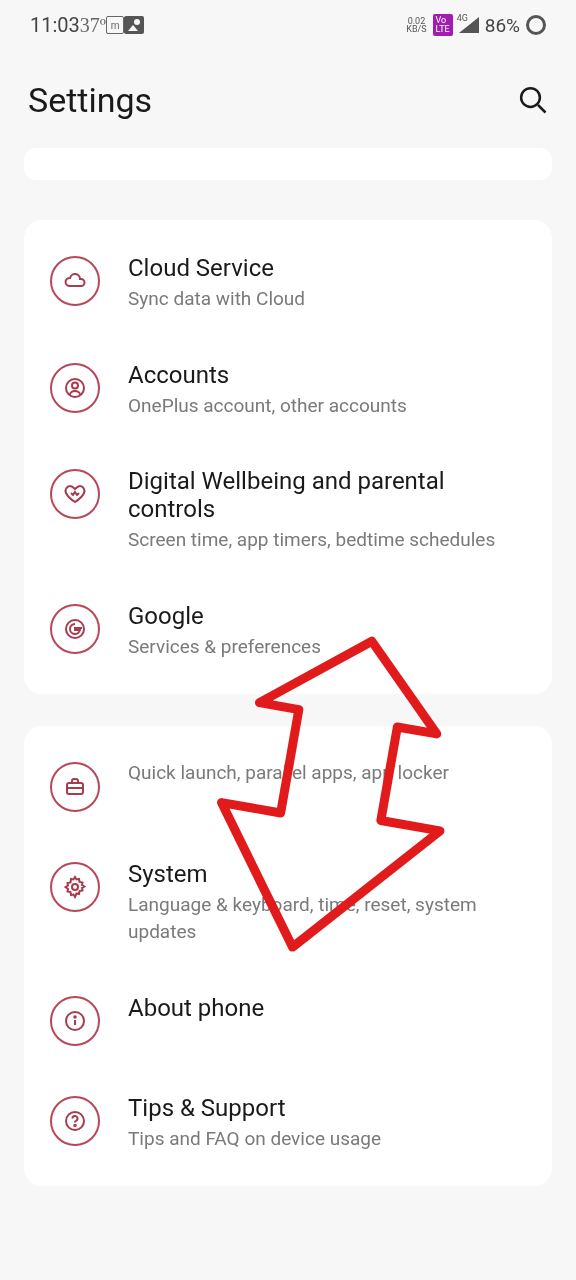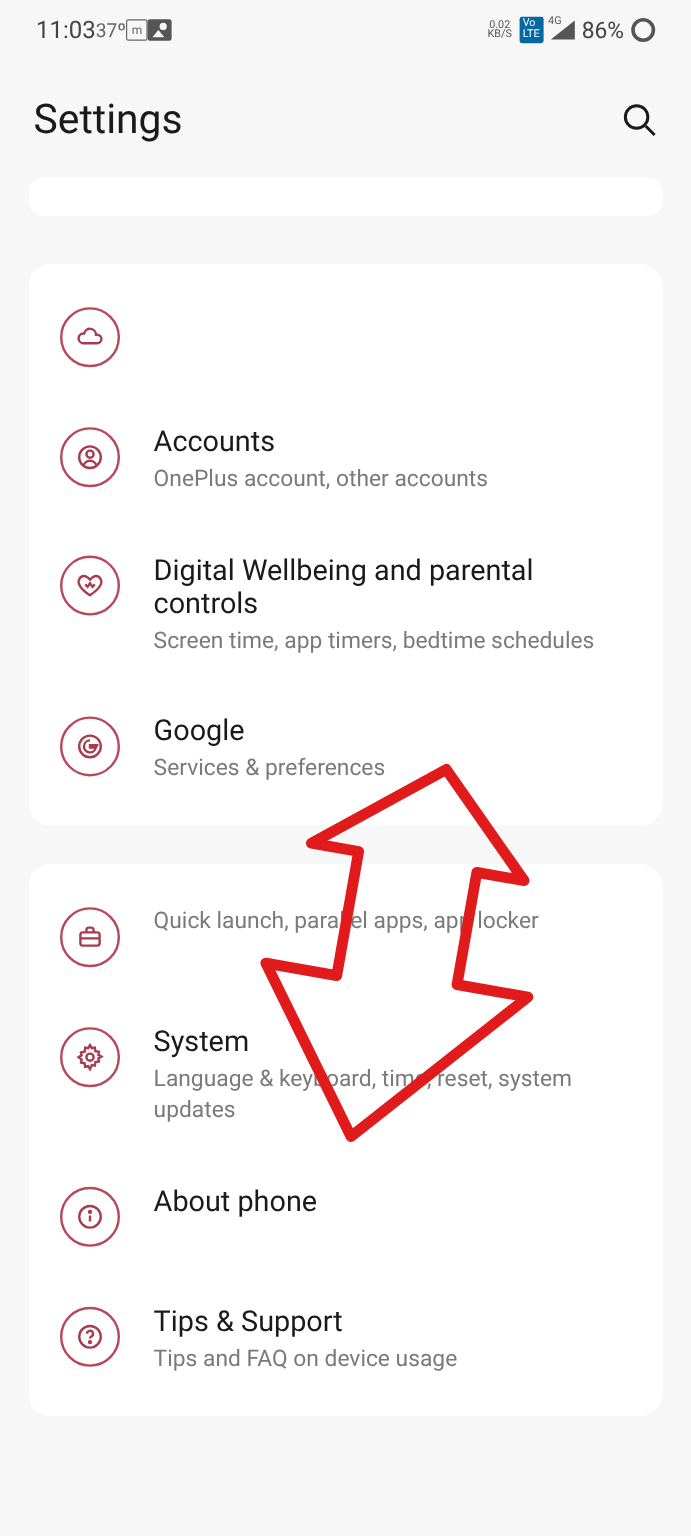--- a/index.html
+++ b/index.html
@@ -32,22 +32,23 @@
     .status-right {
       display: flex;
       align-items: center;
       gap: 6px;
     }
     .status-time {
       font-size: 20px;
       color: #444;
     }
     .status-temp {
-      font-size: 16px;
+      font-size: 20px;
       color: #666;
+      font-family: Liberation Serif, serif;
     }
     .status-icon-box {
       width: 18px;
       height: 18px;
       border: 1.5px solid #666;
       border-radius: 2px;
       display: flex;
       align-items: center;
       justify-content: center;
       font-size: 10px;
@@ -82,21 +83,21 @@
       border-bottom: 6px solid #f7f7f7;
     }
     .status-kb {
       font-size: 9px;
       text-align: center;
       line-height: 0.9;
       color: #555;
     }
     .status-lte {
       font-size: 9px;
-      background: #0369a1;
+      background: #a21caf;
       color: #fff;
       padding: 2px 3px;
       border-radius: 2px;
       line-height: 1;
     }
     .status-signal {
       position: relative;
       width: 20px;
       height: 16px;
     }
@@ -239,20 +240,24 @@
 
 <div class="blank-card"></div>
 
 <div class="card">
   <div class="list-item">
     <div class="icon-circle">
       <svg viewBox="0 0 24 24">
           <path d="M18 10h-1a5 5 0 0 0-9.9-1A4 4 0 0 0 6 17h12a3.5 3.5 0 0 0 0-7z"></path>
         </svg>
     </div>
+    <div class="item-text">
+      <div class="item-title">Cloud Service</div>
+      <div class="item-subtitle">Sync data with Cloud</div>
+    </div>
   </div>
   <div class="list-item">
     <div class="icon-circle">
       <svg viewBox="0 0 24 24">
           <circle cx="12" cy="12" r="9"></circle>
           <circle cx="12" cy="9.5" r="3"></circle>
           <path d="M6.5 19c1-3 4-4 5.5-4s4.5 1 5.5 4"></path>
         </svg>
     </div>
     <div class="item-text">

